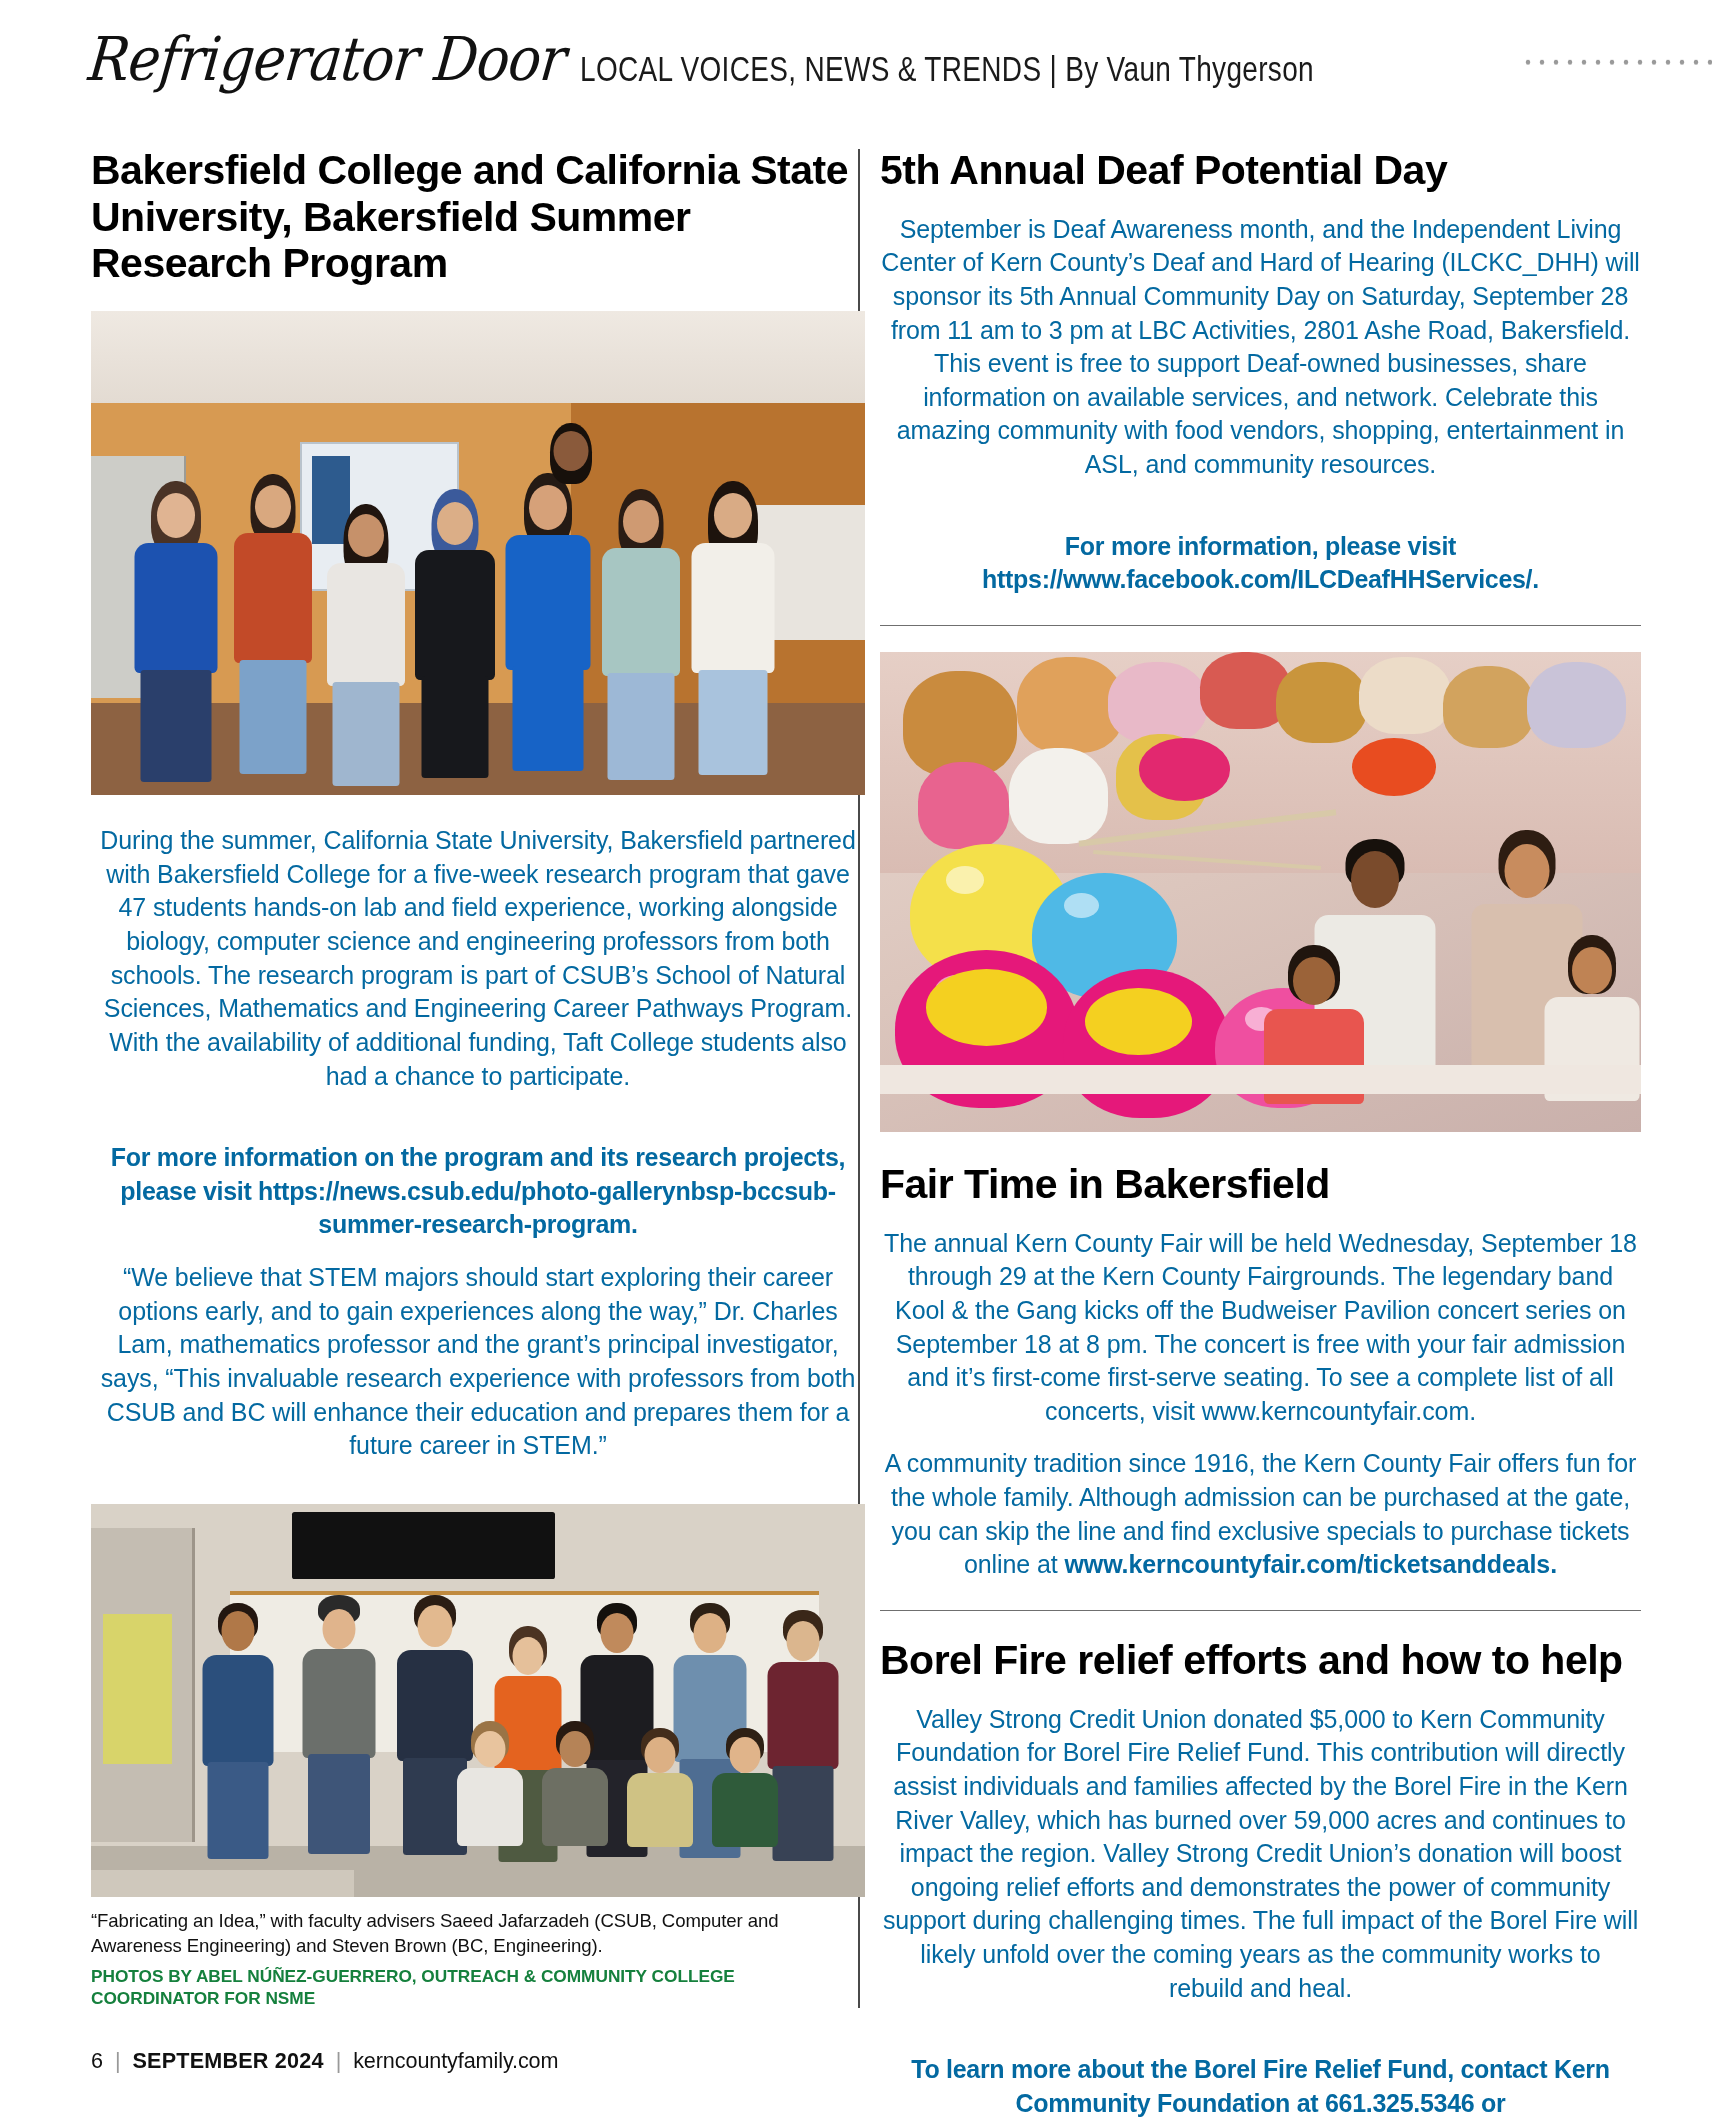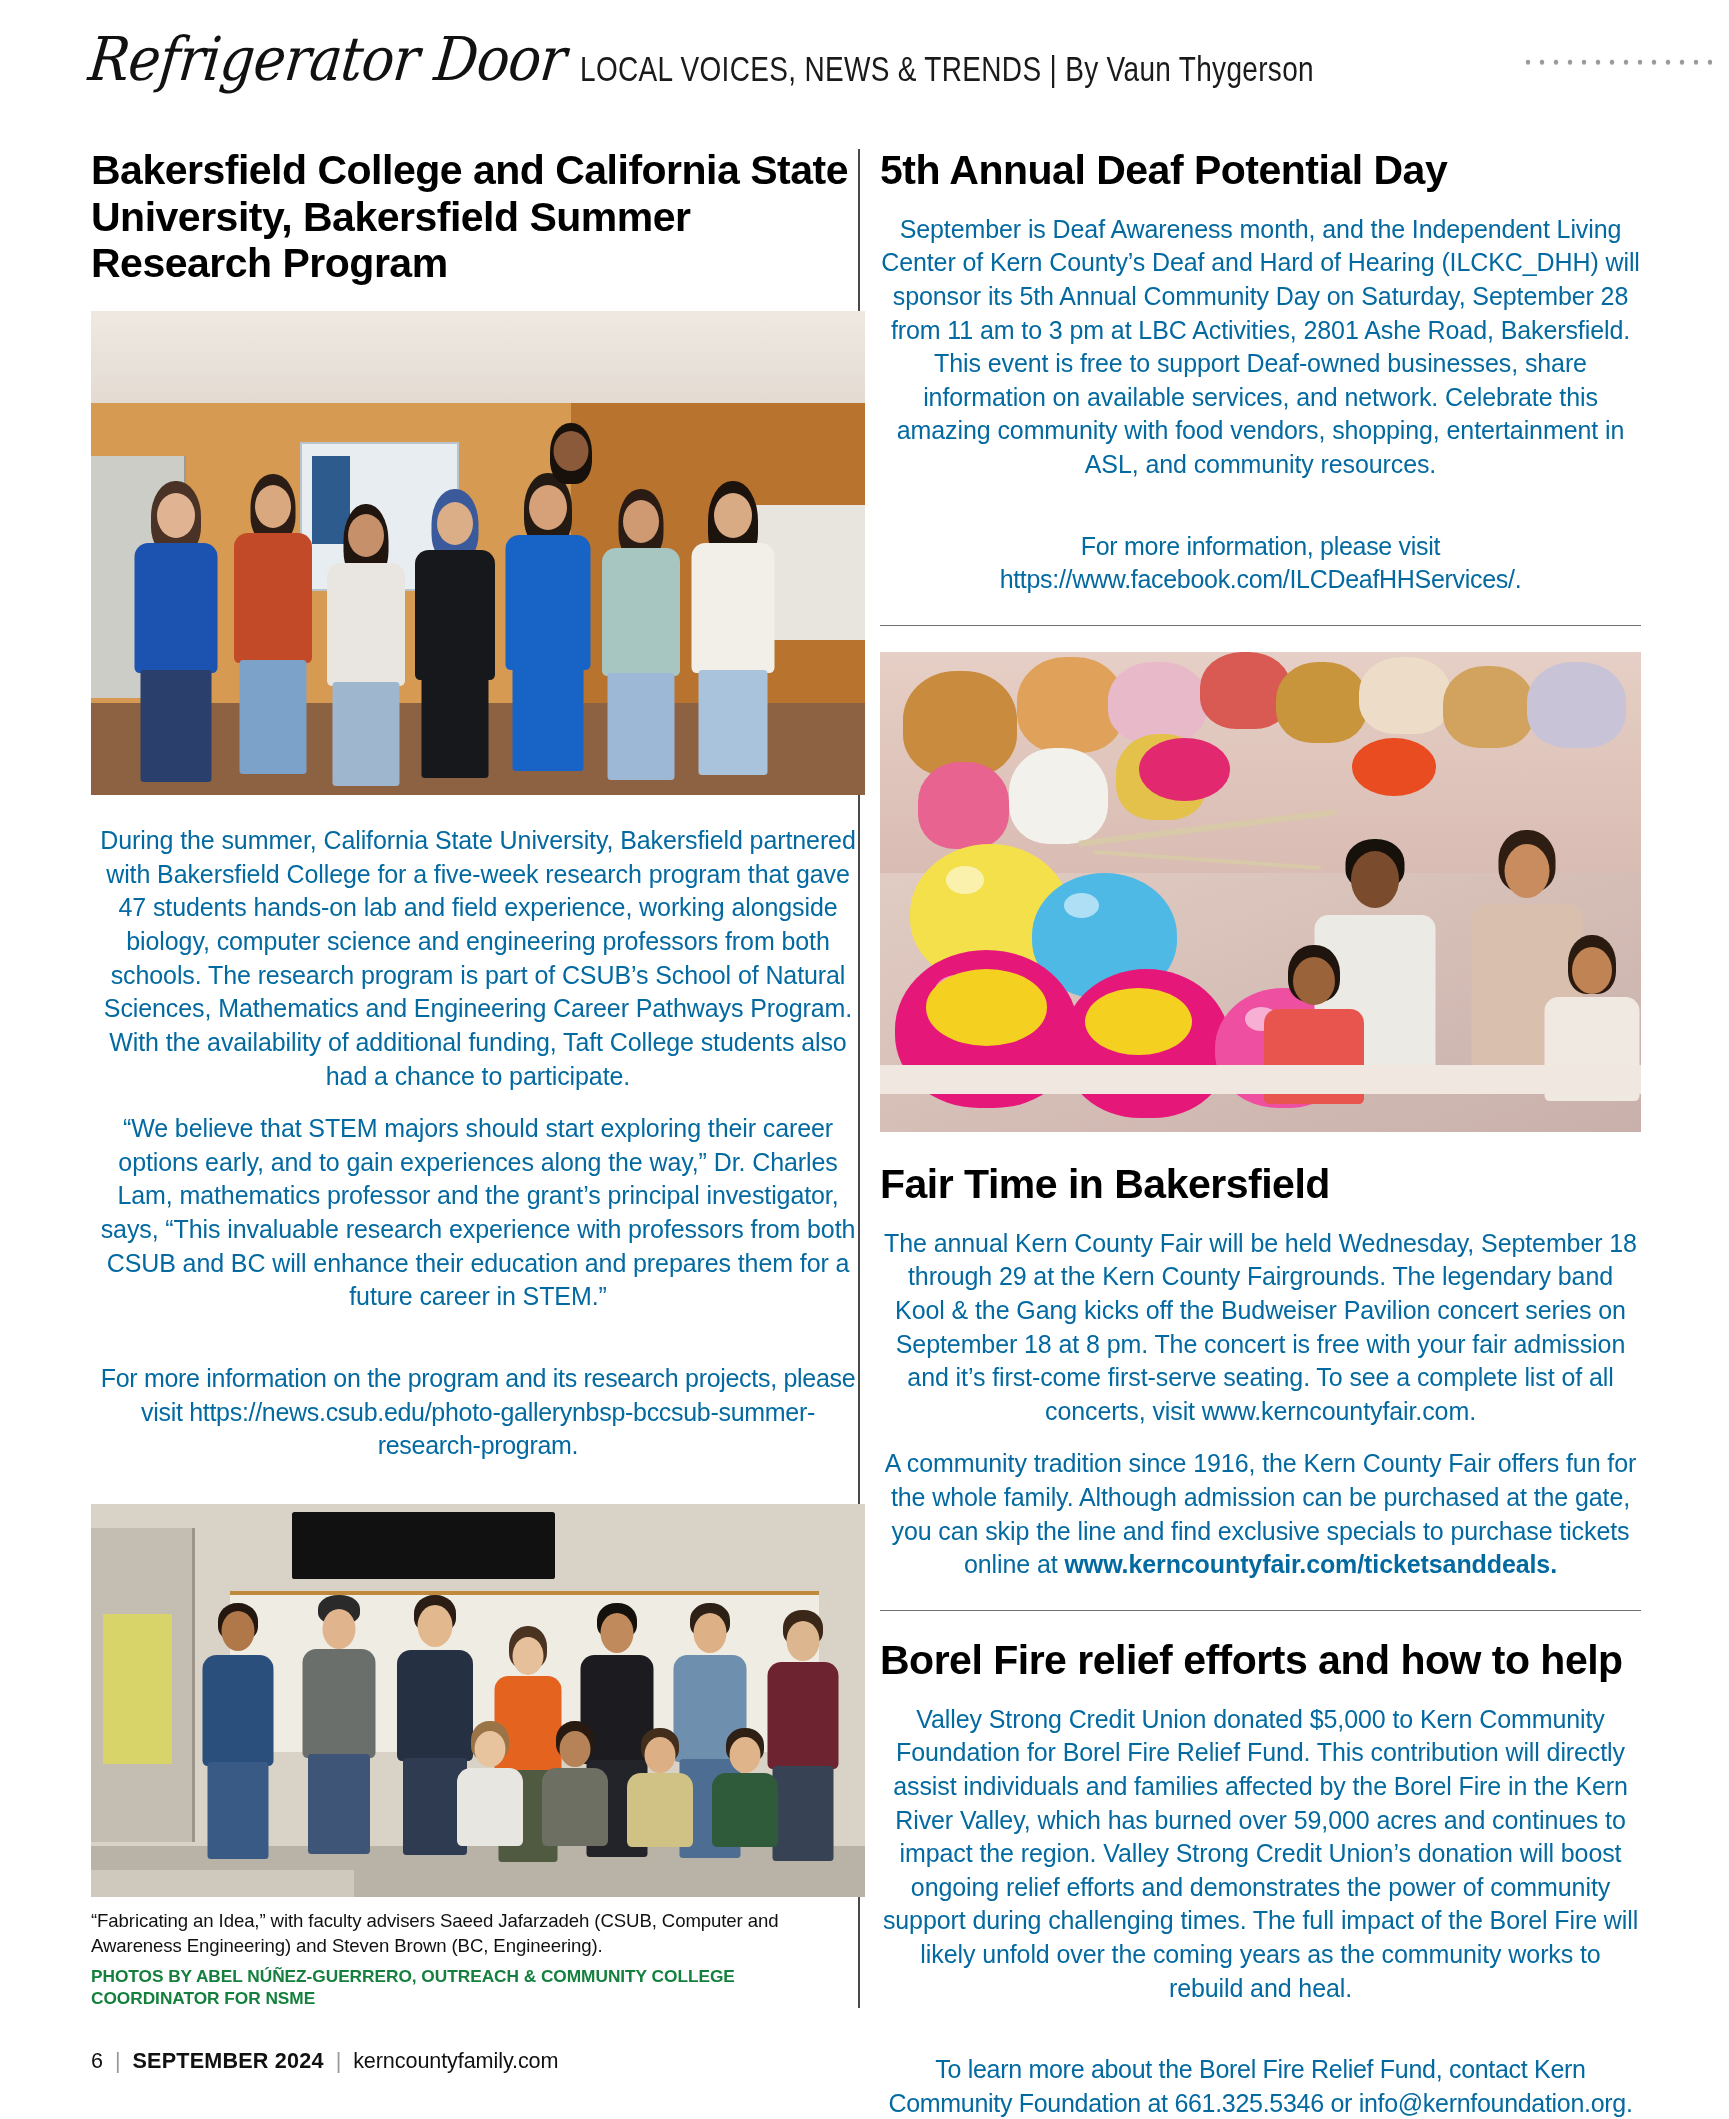--- a/index.html
+++ b/index.html
@@ -104,21 +104,21 @@
   p.body {
     font-family: "Liberation Sans", sans-serif;
     font-size: 25px;
     line-height: 1.345;
     margin: 0 0 19px 0;
     color: #0369a1;
     letter-spacing: -0.1px;
     text-align: center;
   }
   p.body.bold {
-    font-weight: normal;
+    font-weight: bold;
     letter-spacing: -0.3px;
     margin-top: 48px;
   }
   p.body:last-child { margin-bottom: 0; }
 
   
   p.caption {
     font-family: "Liberation Sans", sans-serif;
     font-size: 18.6px;
     line-height: 1.30;
@@ -295,23 +295,23 @@
         <div class="hair" style="top:0;width:42px;height:61px;background:#17100b;"></div>
         <div class="head" style="top:8.6px;width:35px;height:40px;background:#8a5a3b;"></div>
       </div>
     </div>
 
 
     <div style="height:29px"></div>
 
     <p class="body">During the summer, California State University, Bakersfield partnered with Bakersfield College for a five-week research program that gave 47 students hands-on lab and field experience, working alongside biology, computer science and engineering professors from both schools. The research program is part of CSUB’s School of Natural Sciences, Mathematics and Engineering Career Pathways Program. With the availability of additional funding, Taft College students also had a chance to participate.</p>
 
+    <p class="body bold">For more information on the program and its research projects, please visit https://news.csub.edu/photo-gallerynbsp-bccsub-summer-research-program.</p>
+
     <p class="body">“We believe that STEM majors should start exploring their career options early, and to gain experiences along the way,” Dr. Charles Lam, mathematics professor and the grant’s principal investigator, says, “This invaluable research experience with professors from both CSUB and BC will enhance their education and prepares them for a future career in STEM.”</p>
-
-    <p class="body bold">For more information on the program and its research projects, please visit https://news.csub.edu/photo-gallerynbsp-bccsub-summer-research-program.</p>
 
     <div style="height:22.5px"></div>
 
     <div class="photo photo-lab">
       <div class="lab-wall"></div>
       <div class="lab-wbd"></div>
       <div class="lab-tv"></div>
       <div class="lab-door"></div>
       <div class="lab-poster"></div>
       <div class="lab-floor"></div>

